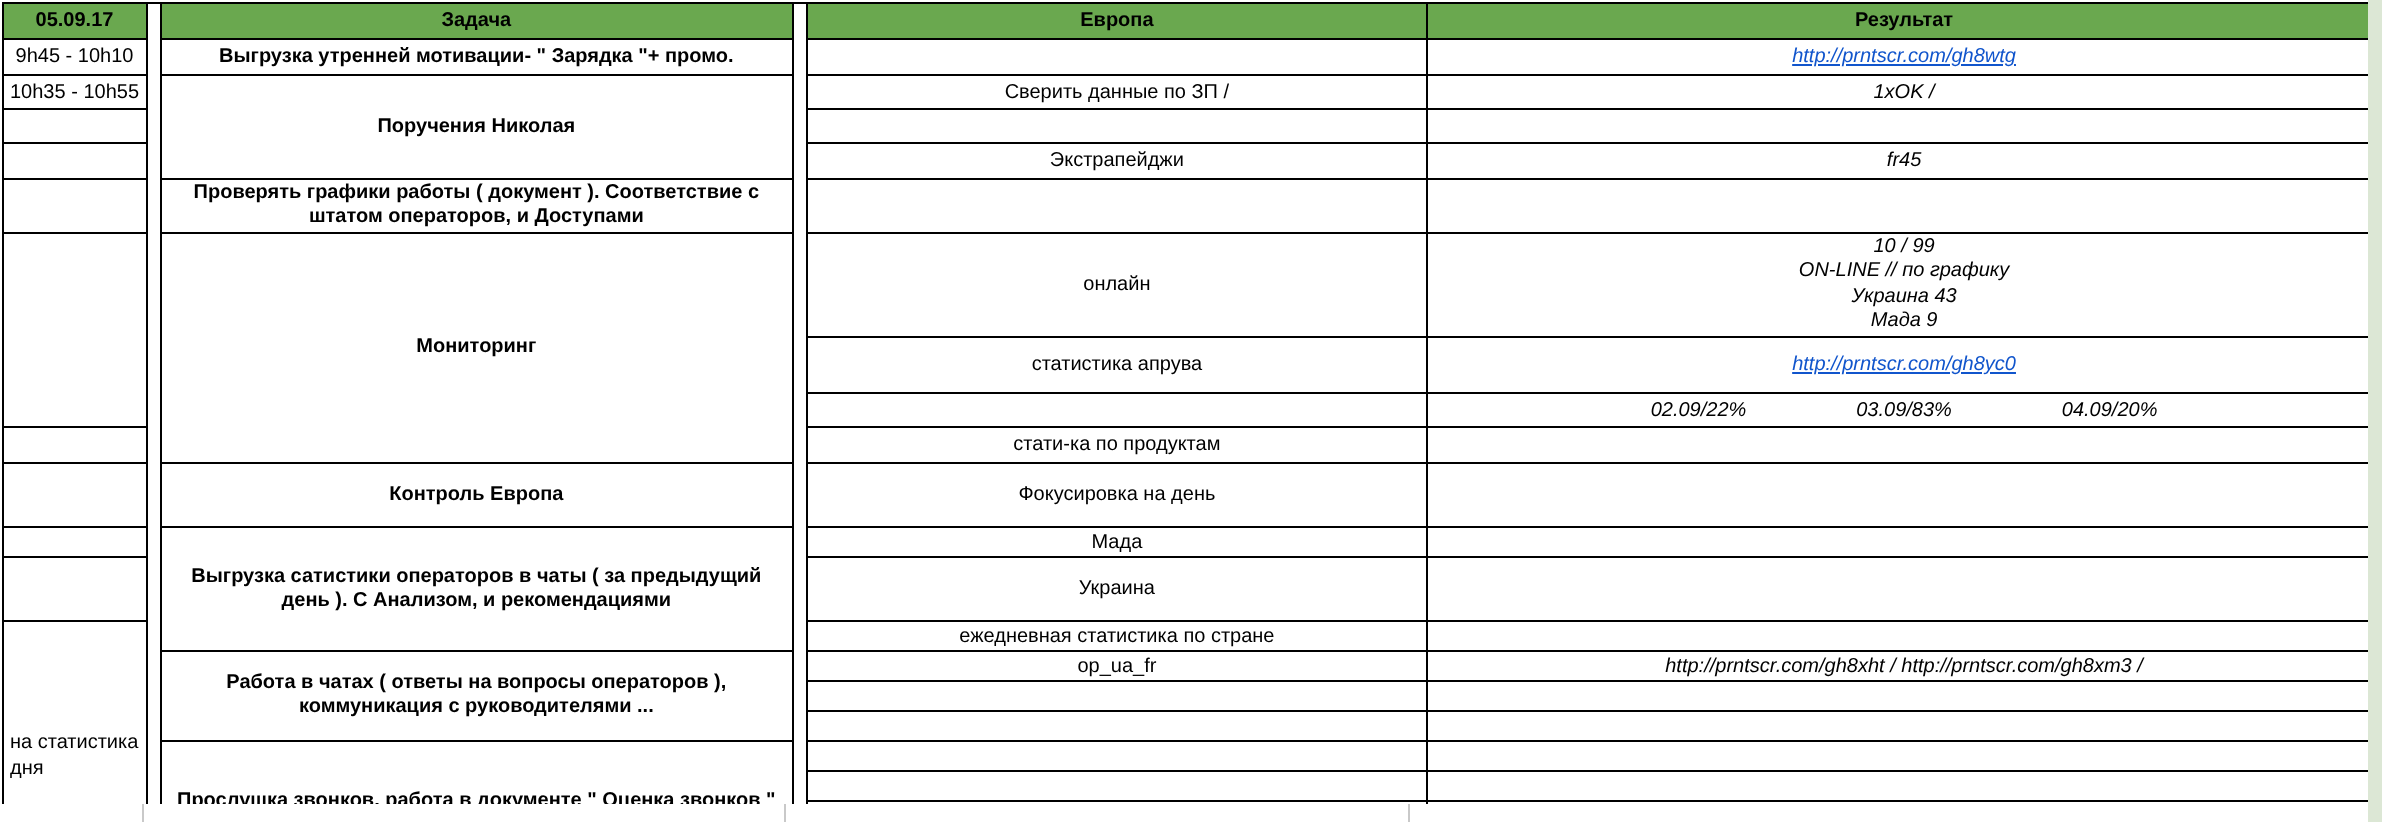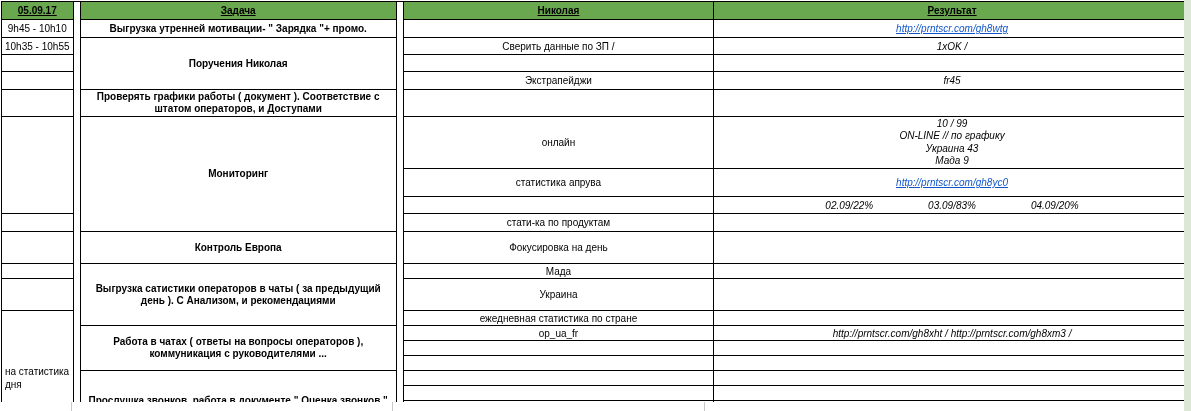--- a/index.html
+++ b/index.html
@@ -24,21 +24,20 @@
     font-size: 10px;
     padding: 0 3px;
     overflow: hidden;
     vertical-align: middle;
   }
   td.hdr {
     background: var(--header_bg, #6aa84f);
     font-weight: bold;
     text-align: center;
     font-size: 11px;
-    text-decoration: underline;
   }
   td.gapcol { border: none; background: #ffffff; padding: 0; }
   td.time { text-align: center; white-space: nowrap; }
   td.task { font-weight: bold; text-align: center; line-height: 12px; }
   td.an   { text-align: center; margin-top: 12px; }
   td.res  { text-align: center; font-style: italic; }
   td.vb   { vertical-align: bottom; }
   td.note {
     text-align: left;
     vertical-align: bottom;
@@ -76,21 +75,21 @@
         <col style="width:311px">
         <col style="width:478px">
     </colgroup>
 
     <tbody>
         <tr style="height:18px">
       <td class="hdr">05.09.17</td>
       <td class="gapcol" rowspan="22"></td>
       <td class="hdr">Задача</td>
       <td class="gapcol" rowspan="22"></td>
-      <td class="hdr">Николая</td>
+      <td class="hdr">Европа</td>
       <td class="hdr">Результат</td>
     </tr>
 
     <tr style="height:18px">
       <td class="time">9h45 - 10h10</td>
       <td class="task">Выгрузка утренней мотивации- " Зарядка "+ промо.</td>
       <td class="an"></td>
       <td class="res">
         <a class="link">http://prntscr.com/gh8wtg</a>
       </td>

